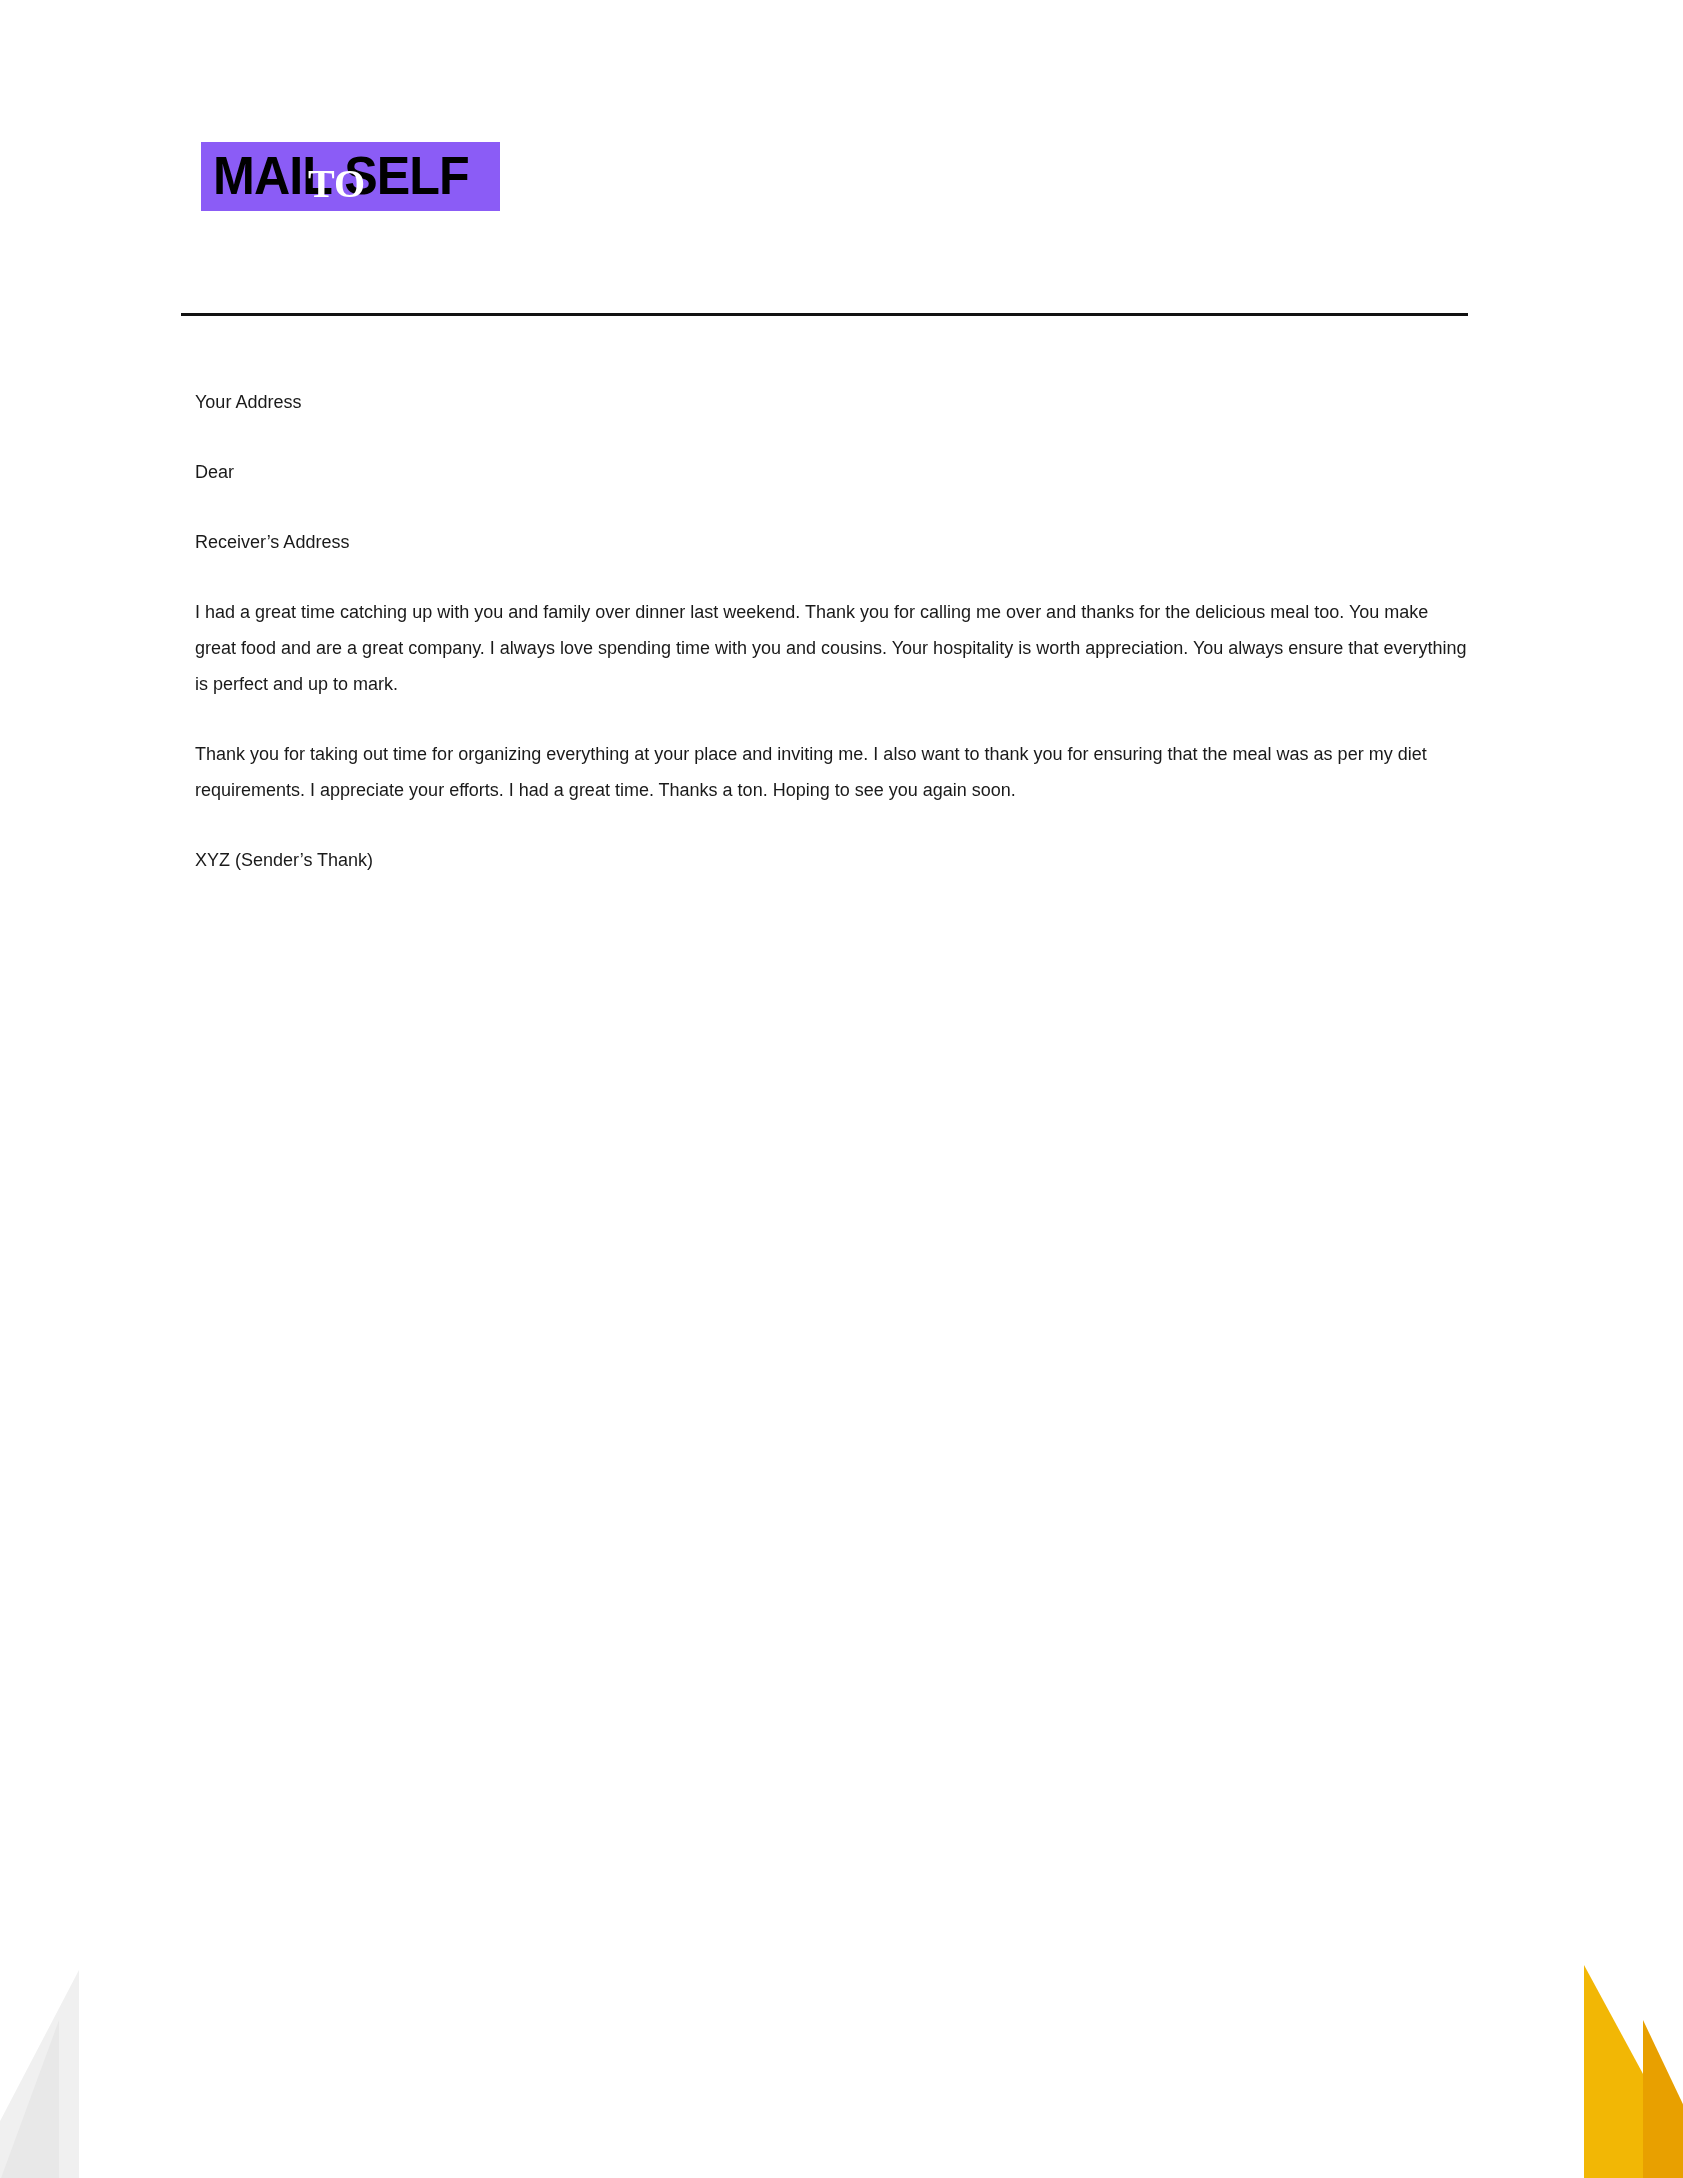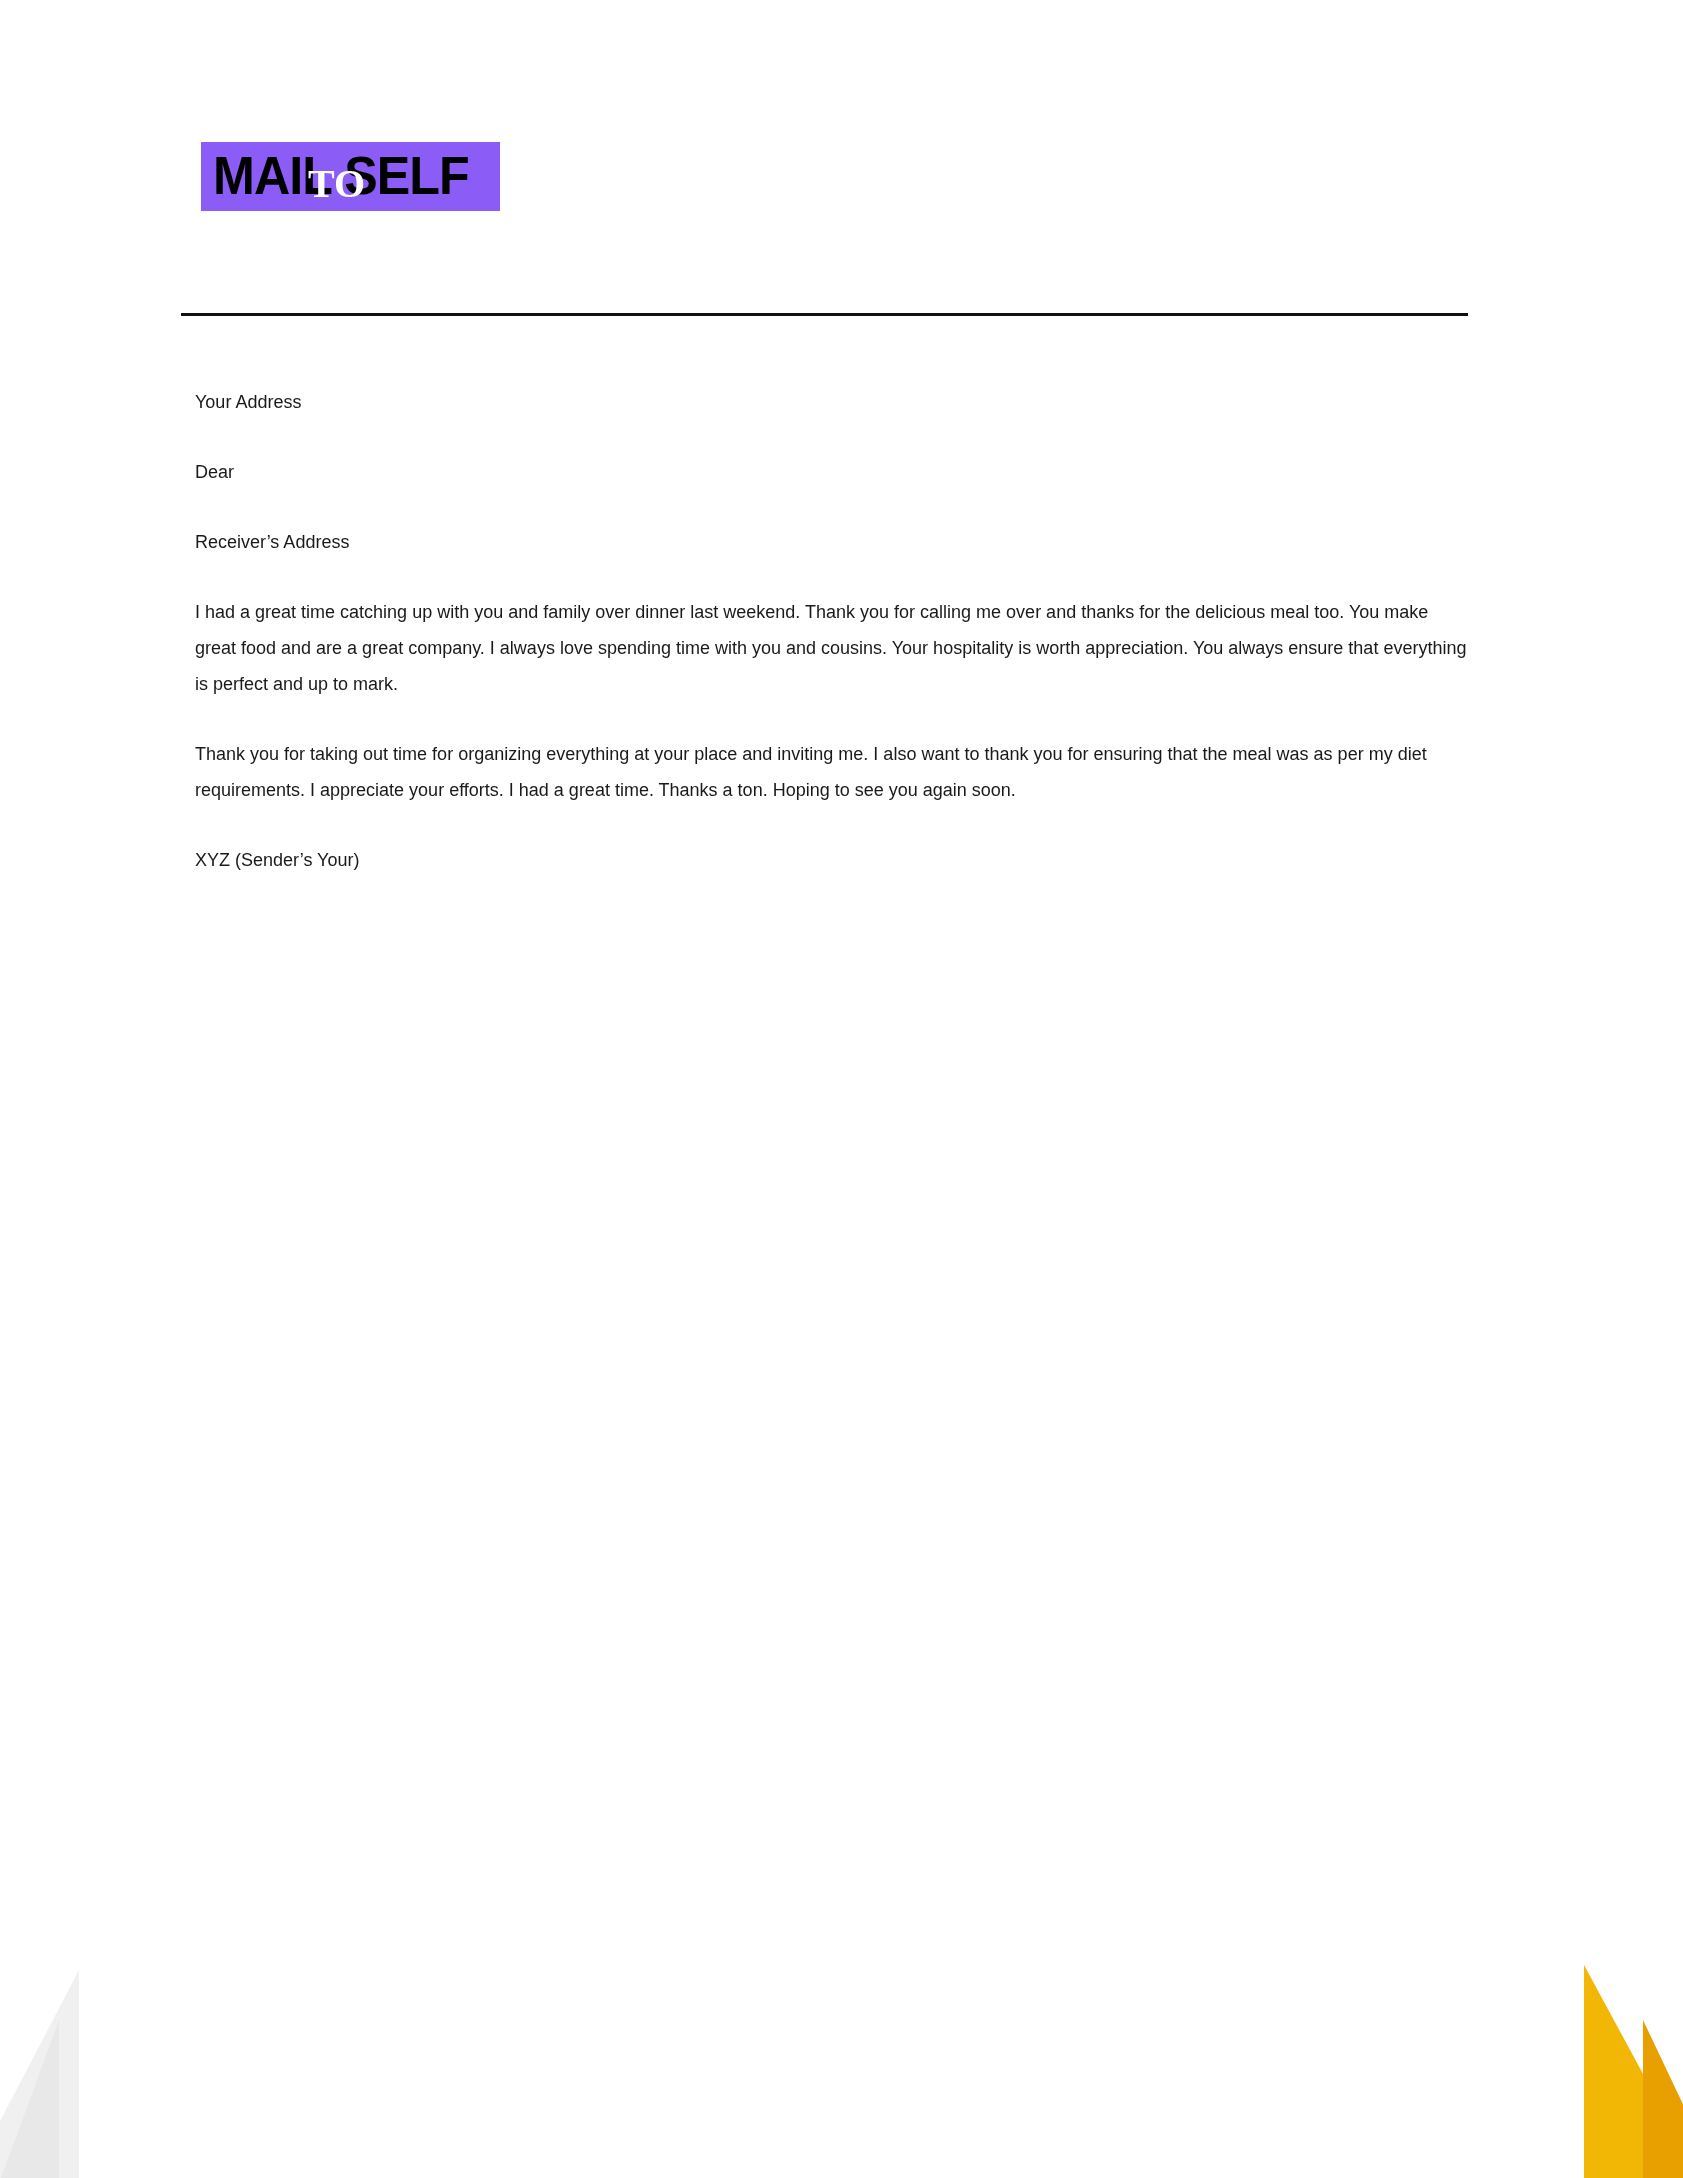--- a/index.html
+++ b/index.html
@@ -184,21 +184,21 @@
     <p class="short">Dear</p>
 
     <p class="short">Receiver’s Address</p>
 
 
     <p class="para">I had a great time catching up with you and family over dinner last weekend. Thank you for calling me over and thanks for the delicious meal too. You make great food and are a great company. I always love spending time with you and cousins. Your hospitality is worth appreciation. You always ensure that everything is perfect and up to mark.</p>
 
     <p class="para">Thank you for taking out time for organizing everything at your place and inviting me. I also want to thank you for ensuring that the meal was as per my diet requirements. I appreciate your efforts. I had a great time. Thanks a ton. Hoping to see you again soon.</p>
 
 
-    <p class="short">XYZ (Sender’s Your)</p>
+    <p class="short">XYZ (Sender’s Thank)</p>
 
   </div>
 
   <div class="corner-left">
     <div class="shape-a"></div>
     <div class="shape-b"></div>
   </div>
 
   <div class="corner-right">
     <div class="shape-a"></div>

